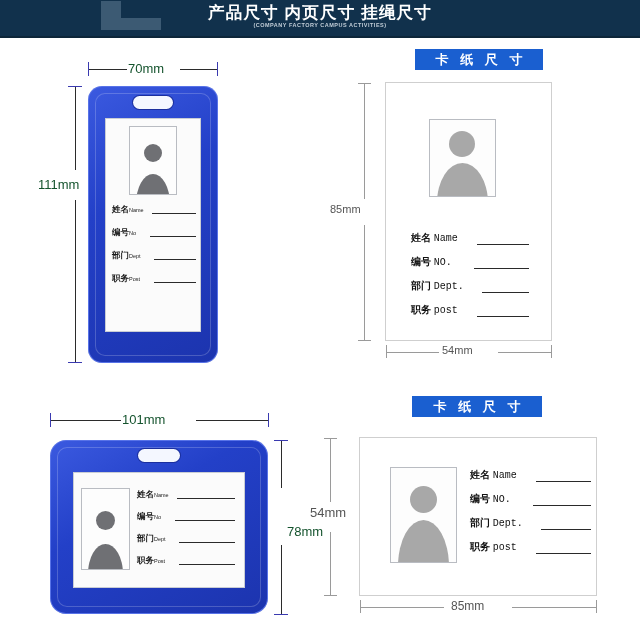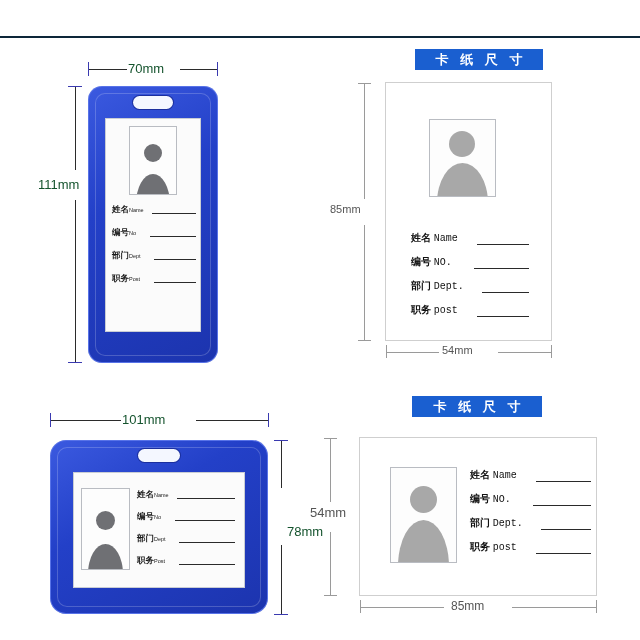--- a/index.html
+++ b/index.html
@@ -135,20 +135,28 @@
   }
   .paper-label .cn { font-weight: bold; }
   .paper-label .en { font-family: "Liberation Mono", "DejaVu Sans Mono", monospace; }
   .paper-line { position: absolute; height: 1px; background: #2a2a2a; }
 </style>
 </head>
 <body>
 
 <div class="page">
 
+  <div class="header">
+    <div class="header-deco">
+      <div class="v-bar"></div>
+      <div class="h-bar"></div>
+    </div>
+    <div class="header-title">产品尺寸 内页尺寸 挂绳尺寸</div>
+    <div class="header-sub">(COMPANY FACTORY CAMPUS ACTIVITIES)</div>
+  </div>
   <div class="header-rule"></div>
 
   <div>
 
     <div class="dim-cap-v blue-dim" style="left:88px; top:62px; height:14px;"></div>
     <div class="dim-cap-v blue-dim" style="left:217px; top:62px; height:14px;"></div>
     <div class="dim-line-h" style="left:89px; top:69px; width:38px; background:#2b2b2b;"></div>
     <div class="dim-line-h" style="left:180px; top:69px; width:37px; background:#2b2b2b;"></div>
     <div class="dim-label" style="left:128px; top:61px; font-size:13px;">70mm</div>
 

